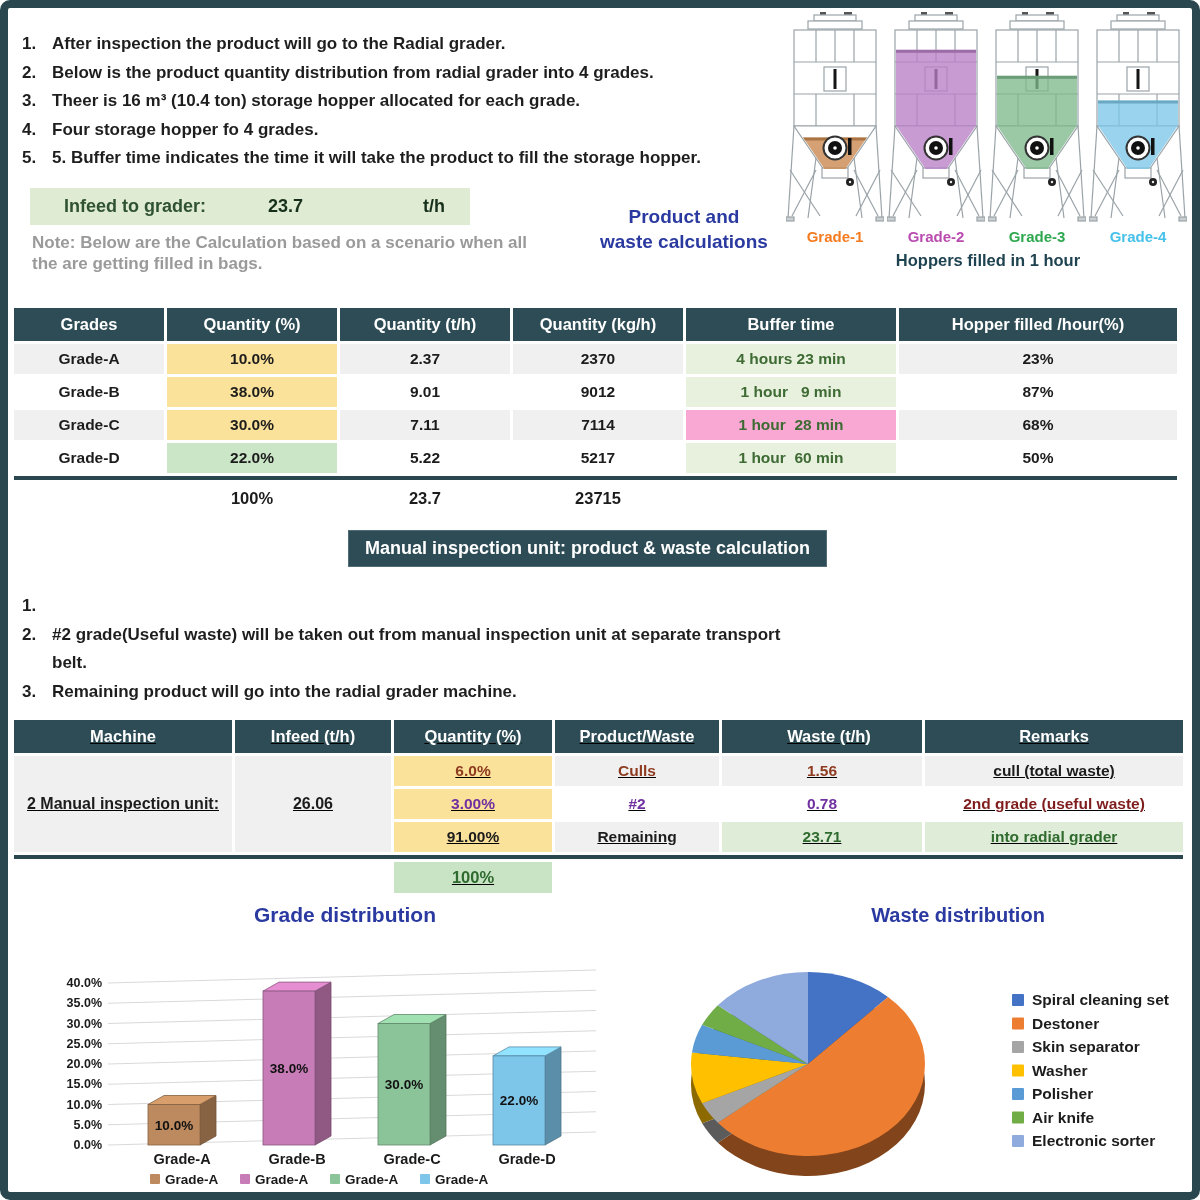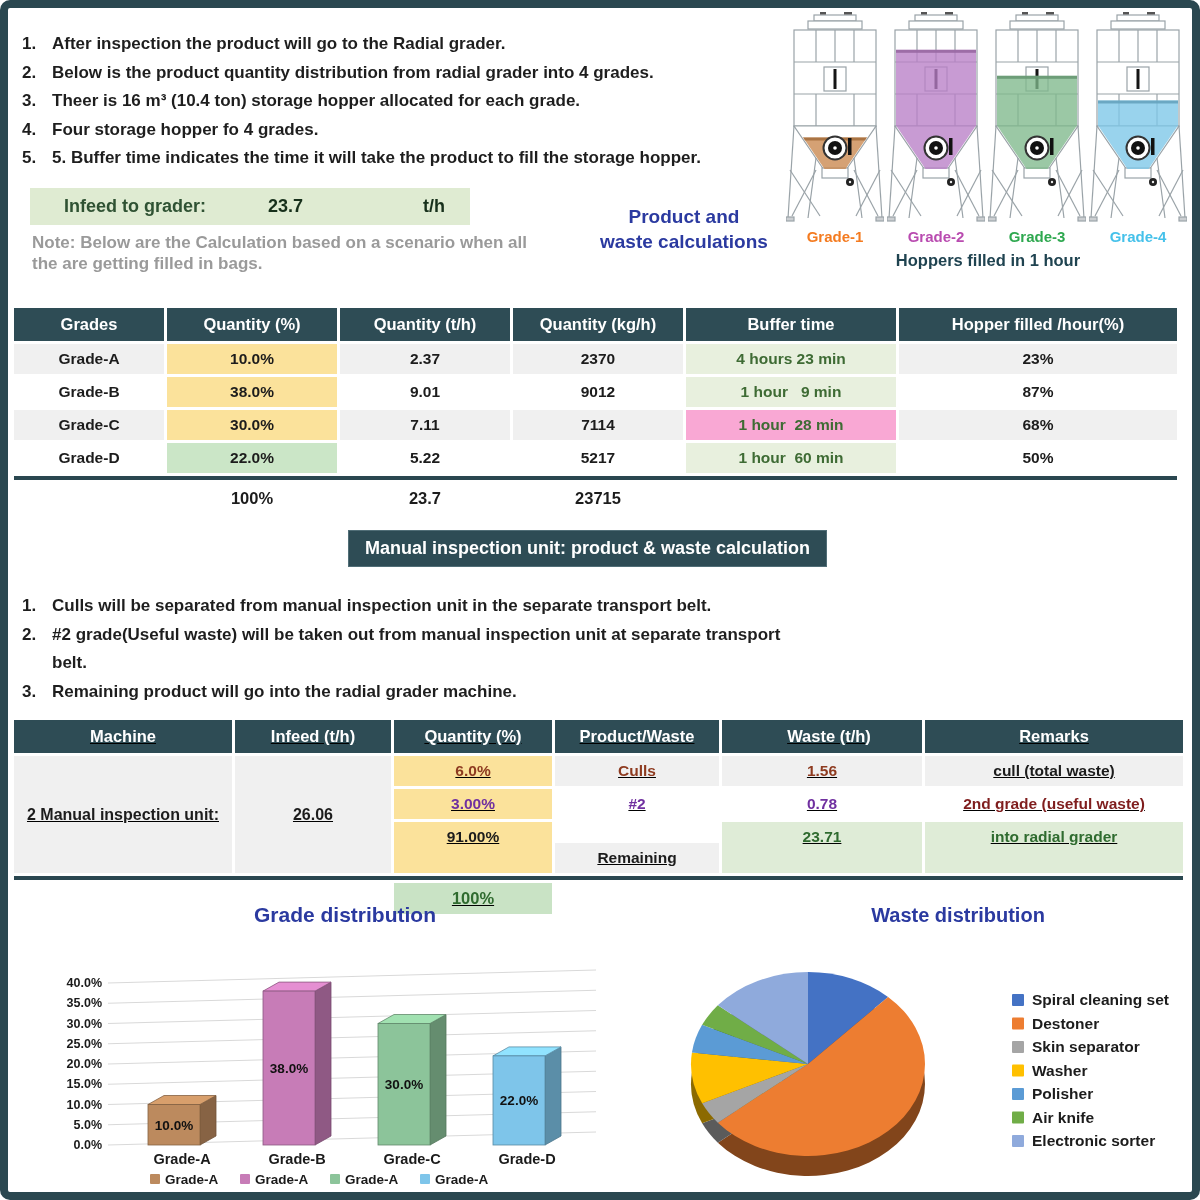--- a/index.html
+++ b/index.html
@@ -293,21 +293,20 @@
       <div class="td total">23715</div>
     </div>
 
   <div class="section2-title">
     <span>Manual inspection unit: product &amp; waste calculation</span>
   </div>
 
   <ol id="list2" class="intro-ol list2">
       <li>
         <span class="num">1.</span>
-        <span class="txt">Culls will be separated from manual inspection unit in the separate transport belt.</span>
       </li>
       <li>
         <span class="num">2.</span>
         <span class="txt">#2 grade(Useful waste) will be taken out from manual inspection unit at separate transport belt.</span>
       </li>
       <li>
         <span class="num">3.</span>
         <span class="txt">Remaining product will go into the radial grader machine.</span>
       </li>
     </ol>
@@ -323,21 +322,21 @@
       <div class="td" style="grid-area: 2 / 2 / 5; background: rgb(240, 240, 240); display: flex; align-items: center; justify-content: center; font-size: 16px;">26.06</div>
       <div class="td" style="grid-area: 2 / 3; background: rgb(251, 226, 155); color: rgb(142, 59, 32);">6.0%</div>
       <div class="td" style="grid-area: 2 / 4; background: rgb(240, 240, 240); color: rgb(142, 59, 32);">Culls</div>
       <div class="td" style="grid-area: 2 / 5; background: rgb(240, 240, 240); color: rgb(142, 59, 32);">1.56</div>
       <div class="td" style="grid-area: 2 / 6; background: rgb(240, 240, 240); color: rgb(28, 28, 28);">cull (total waste)</div>
       <div class="td" style="grid-area: 3 / 3; background: rgb(251, 226, 155); color: rgb(112, 48, 160);">3.00%</div>
       <div class="td" style="grid-area: 3 / 4; background: rgb(255, 255, 255); color: rgb(112, 48, 160);">#2</div>
       <div class="td" style="grid-area: 3 / 5; background: rgb(255, 255, 255); color: rgb(112, 48, 160);">0.78</div>
       <div class="td" style="grid-area: 3 / 6; background: rgb(255, 255, 255); color: #7f1d1d;">2nd grade (useful waste)</div>
       <div class="td" style="grid-area: 4 / 3; background: rgb(251, 226, 155); color: rgb(28, 28, 28);">91.00%</div>
-      <div class="td" style="grid-area: 4 / 4; background: rgb(240, 240, 240); color: rgb(28, 28, 28); margin-top: 21px;">Remaining</div>
+      <div class="td" style="grid-area: 4 / 4; background: rgb(240, 240, 240); color: rgb(28, 28, 28);">Remaining</div>
       <div class="td" style="grid-area: 4 / 5; background: rgb(223, 236, 215); color: rgb(47, 107, 47);">23.71</div>
       <div class="td" style="grid-area: 4 / 6; background: rgb(223, 236, 215); color: rgb(47, 107, 47);">into radial grader</div>
       <div class="divider" style="grid-area: 5 / 1 / auto / -1;"></div>
       <div class="td total" style="grid-area: 6 / 3; background: rgb(201, 227, 197); color: rgb(47, 107, 47);">100%</div>
     </div>
 
   <div id="bar-chart" class="chart"><svg width="580" height="300" viewBox="0 0 580 300">
         <text x="315" y="30" text-anchor="middle" font-size="21" fill="#2B3AA0">Grade distribution</text>
         <line x1="78" y1="253" x2="566" y2="240" stroke="#D9D9D9" stroke-width="1"></line>
         <text x="72" y="257" text-anchor="end" font-size="12.5" fill="#1A1A1A">0.0%</text>

